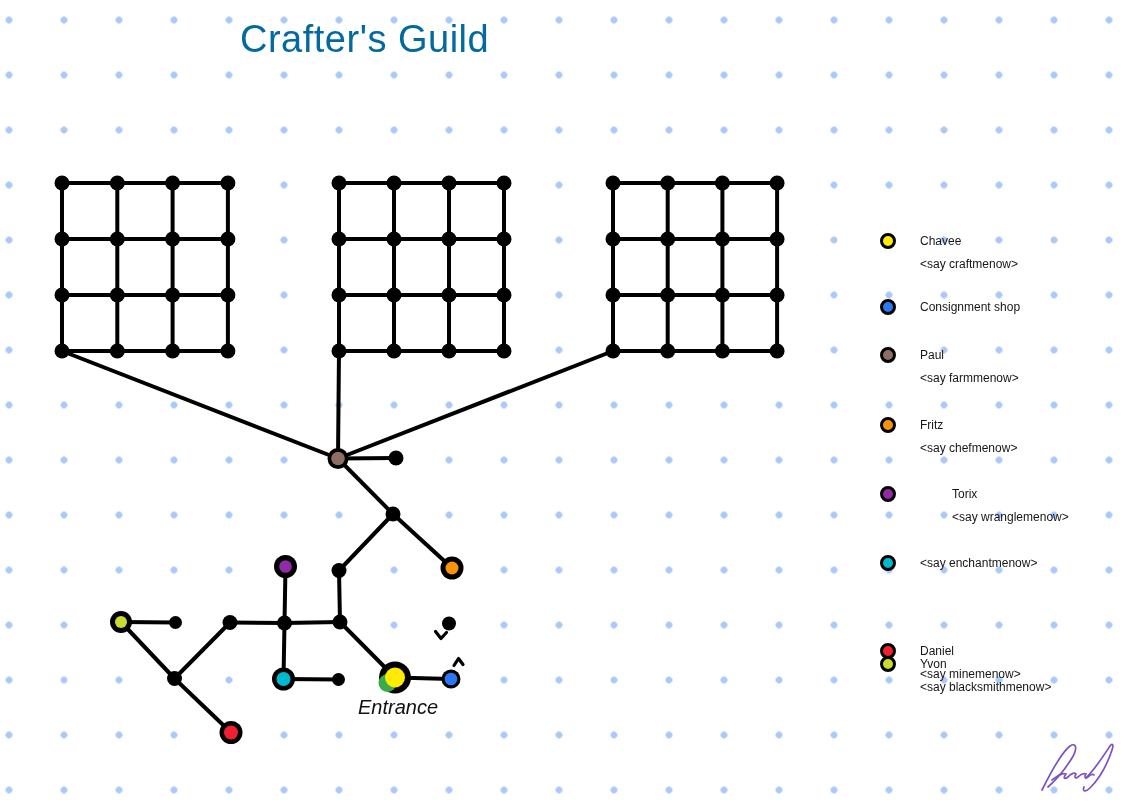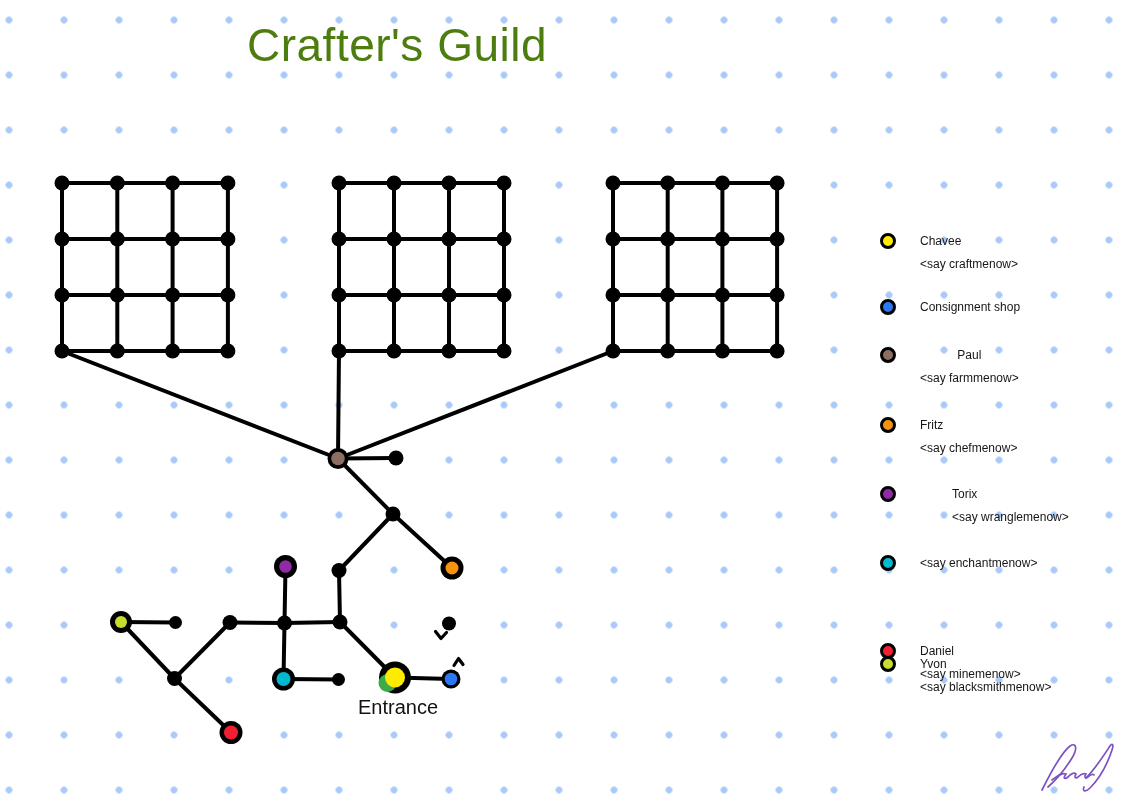--- a/index.html
+++ b/index.html
@@ -6,27 +6,27 @@
   body{
     width:1146px;height:803px;position:relative;overflow:hidden;
     background-color:#ffffff;
     background-image:radial-gradient(circle, #aac9f8 3.1px, rgba(170,201,248,0) 3.7px);
     background-size:55px 55px;
     background-position:-18.5px -7.5px;
     font-family:"Liberation Sans", sans-serif;
     color:#161616;
   }
   #page-title{
-    position:absolute;left:247px;top:18px;
-    font-size:46px;letter-spacing:.5px;color:#4d7c0f;white-space:nowrap;
+    position:absolute;left:240px;top:18px;
+    font-size:38px;letter-spacing:.5px;color:#0369a1;white-space:nowrap;
   }
   #map-svg{position:absolute;left:0;top:0;}
   #entrance-label{
     position:absolute;left:343px;top:696px;width:110px;
-    text-align:center;font-size:20px;color:#111;
+    text-align:center;font-size:20px;color:#111;font-style:italic;
   }
   #legend{position:absolute;left:880px;top:0;width:266px;}
   .legend-item{position:absolute;left:0;display:flex;align-items:flex-start;}
   .legend-dot{
     display:inline-block;width:10px;height:10px;border-radius:50%;
     border:3.3px solid #000;margin-top:3px;flex:0 0 auto;
   }
   .legend-text{margin-left:24px;font-size:12px;line-height:23px;}
   .legend-name{white-space:nowrap;}
   .legend-cmd{white-space:nowrap;}
@@ -223,21 +223,21 @@
         <div class="legend-name">Chavee</div>
         <div class="legend-cmd">&lt;say craftmenow&gt;</div>
       </div>
     </div>
     <div class="legend-item" style="top: 296px;">
       <span class="legend-dot" style="background: rgb(43, 120, 243);"></span>
       <div class="legend-text">
         <div class="legend-name">Consignment shop</div>
       </div>
     </div>
-    <div class="legend-item" style="top: 344px; text-align: center;">
+    <div class="legend-item" style="top: 344px;">
       <span class="legend-dot" style="background: rgb(141, 110, 99);"></span>
       <div class="legend-text">
         <div class="legend-name">Paul</div>
         <div class="legend-cmd">&lt;say farmmenow&gt;</div>
       </div>
     </div>
     <div class="legend-item" style="top: 414px;">
       <span class="legend-dot" style="background: rgb(247, 147, 14);"></span>
       <div class="legend-text">
         <div class="legend-name">Fritz</div>

